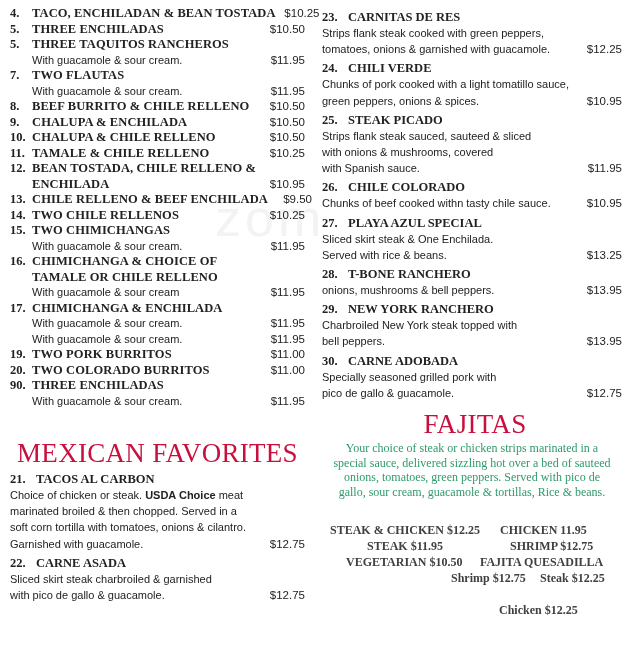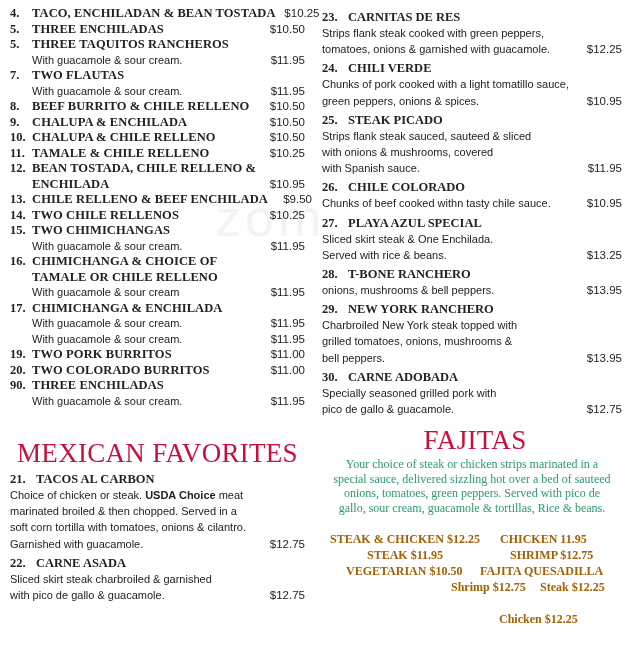--- a/index.html
+++ b/index.html
@@ -22,21 +22,21 @@
 
     .special { margin-top: 3px; }
     .special-head { font-family: Liberation Serif, serif; font-weight: bold; font-size: 12.5px; color: #222; line-height: 16px; white-space: nowrap; }
     .special-head .num { display: inline-block; width: 26px; }
     .special-line { display: flex; align-items: baseline; font-family: "Liberation Sans", sans-serif; font-size: 11px; color: #222; line-height: 16.2px; }
     .special-line .txt { flex: 1; white-space: nowrap; }
     .special-line .txt b { font-weight: bold; }
     .special-line .price { width: 44px; text-align: right; font-size: 11.5px; flex: none; }
 
     .fajita-desc { text-align: center; font-family: "Liberation Serif", serif; color: #2e9a6a; font-size: 12px; line-height: 14.5px; margin-top: 2px; }
-    .fajita-prices { position: relative; font-family: "Liberation Serif", serif; font-weight: bold; font-size: 12px; color: #a16207; height: 80px; margin-top: 17px; }
+    .fajita-prices { position: relative; font-family: "Liberation Serif", serif; font-weight: bold; font-size: 12px; color: #404040; height: 80px; margin-top: 24px; }
     .fp { position: absolute; white-space: nowrap; }
 
     .watermark { position: absolute; left: 215px; top: 188px; font-family: "Liberation Sans", sans-serif; font-size: 52px; color: #f3f3f3; letter-spacing: 4px; pointer-events: none; }
   </style>
 </head>
 <body>
 
 <div class="watermark">zom</div>
 
 <div class="col-left">
@@ -264,24 +264,20 @@
       <div class="special-head"><span class="num">28.</span><span>T-BONE RANCHERO</span></div>
       <div class="special-line">
           <span class="txt">onions, mushrooms &amp; bell peppers.</span>
           <span class="price">$13.95</span>
         </div>
     </div>
     <div class="special">
       <div class="special-head"><span class="num">29.</span><span>NEW YORK RANCHERO</span></div>
       <div class="special-line">
           <span class="txt">Charbroiled New York steak topped with</span>
-          <span class="price"></span>
-        </div>
-      <div class="special-line">
-          <span class="txt">grilled tomatoes, onions, mushrooms &amp;</span>
           <span class="price"></span>
         </div>
       <div class="special-line">
           <span class="txt">bell peppers.</span>
           <span class="price">$13.95</span>
         </div>
     </div>
     <div class="special">
       <div class="special-head"><span class="num">30.</span><span>CARNE ADOBADA</span></div>
       <div class="special-line">

